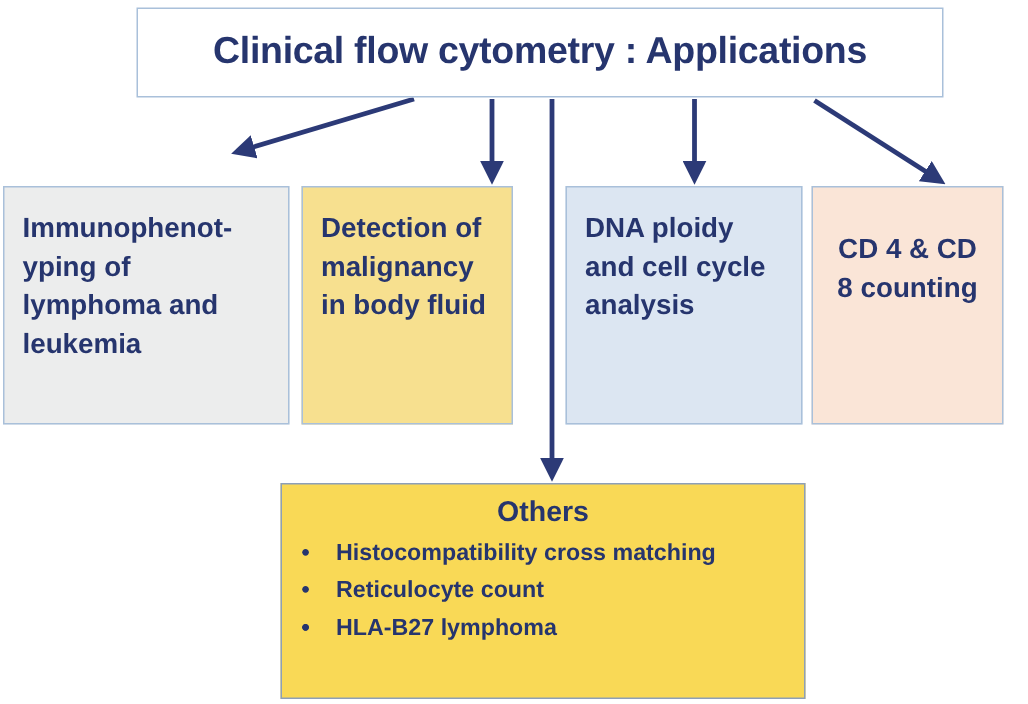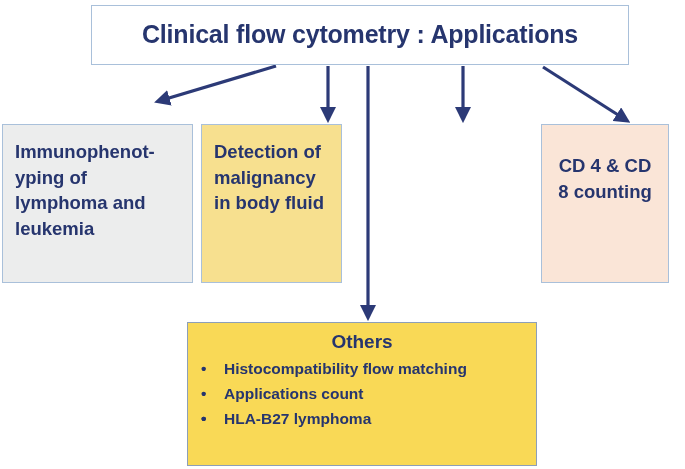--- a/index.html
+++ b/index.html
@@ -143,35 +143,38 @@
   </div>
 
   <div class="node" id="title-box">
     <span id="title-text">Clinical flow cytometry : Applications</span>
   </div>
 
   <div class="node app-box" id="box-malignancy">
     <span>Detection of malignancy in body fluid</span>
   </div>
 
+  <div class="node app-box" id="box-dna-ploidy">
+    <span>DNA ploidy and cell cycle analysis</span>
+  </div>
 
   <div class="node app-box" id="box-cd-counting">
     <span>CD 4 &amp; CD 8 counting</span>
   </div>
 
   <div class="node" id="box-others">
     <div id="others-title">Others</div>
     <ul id="others-list">
       <li>
         <span class="bullet-dot">•</span>
-        <span>Histocompatibility flow matching</span>
+        <span>Histocompatibility cross matching</span>
       </li>
       <li>
         <span class="bullet-dot">•</span>
-        <span>Applications count</span>
+        <span>Reticulocyte count</span>
       </li>
       <li>
         <span class="bullet-dot">•</span>
       </li>
       <li>
         <span class="bullet-dot">•</span>
         <span>HLA-B27 lymphoma</span>
       </li>
     </ul>
   </div>

